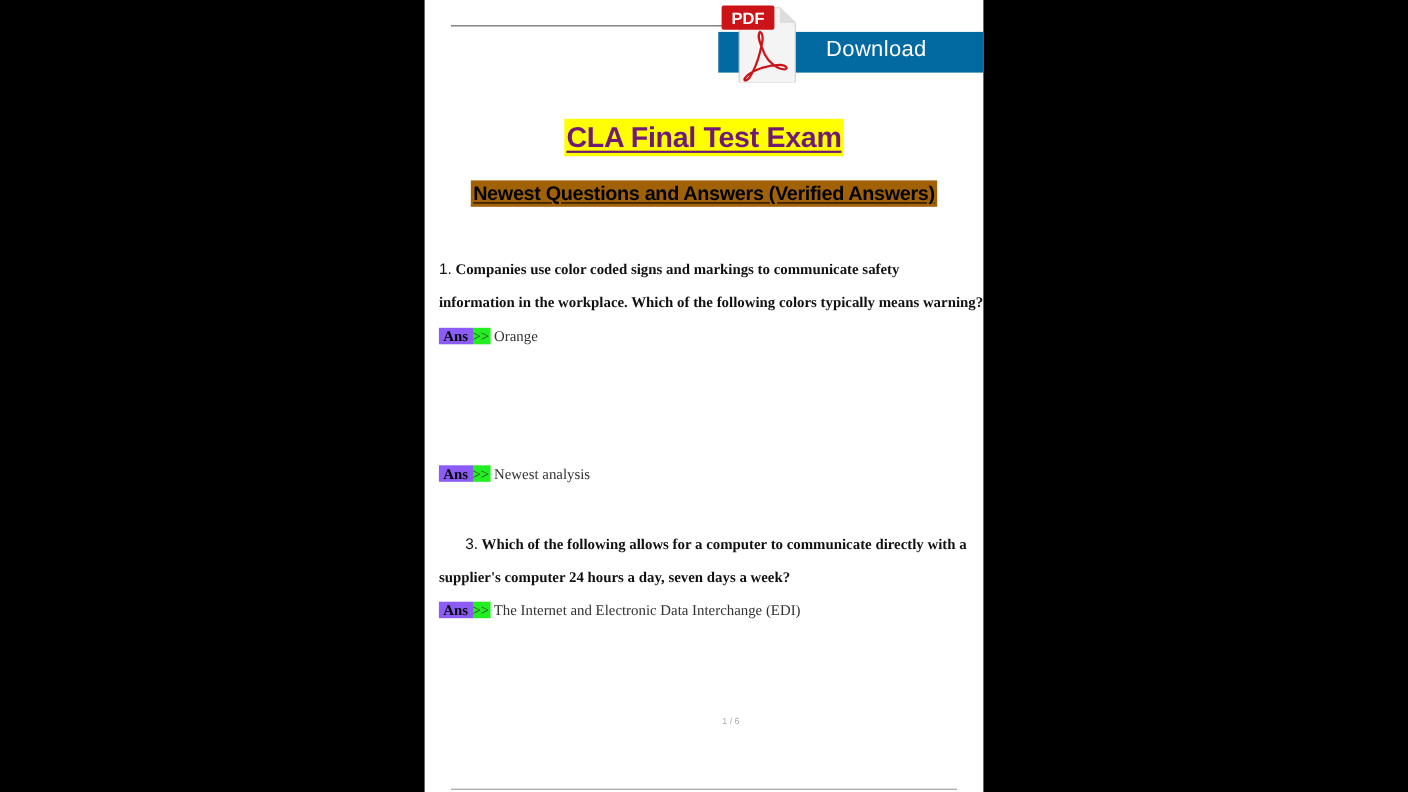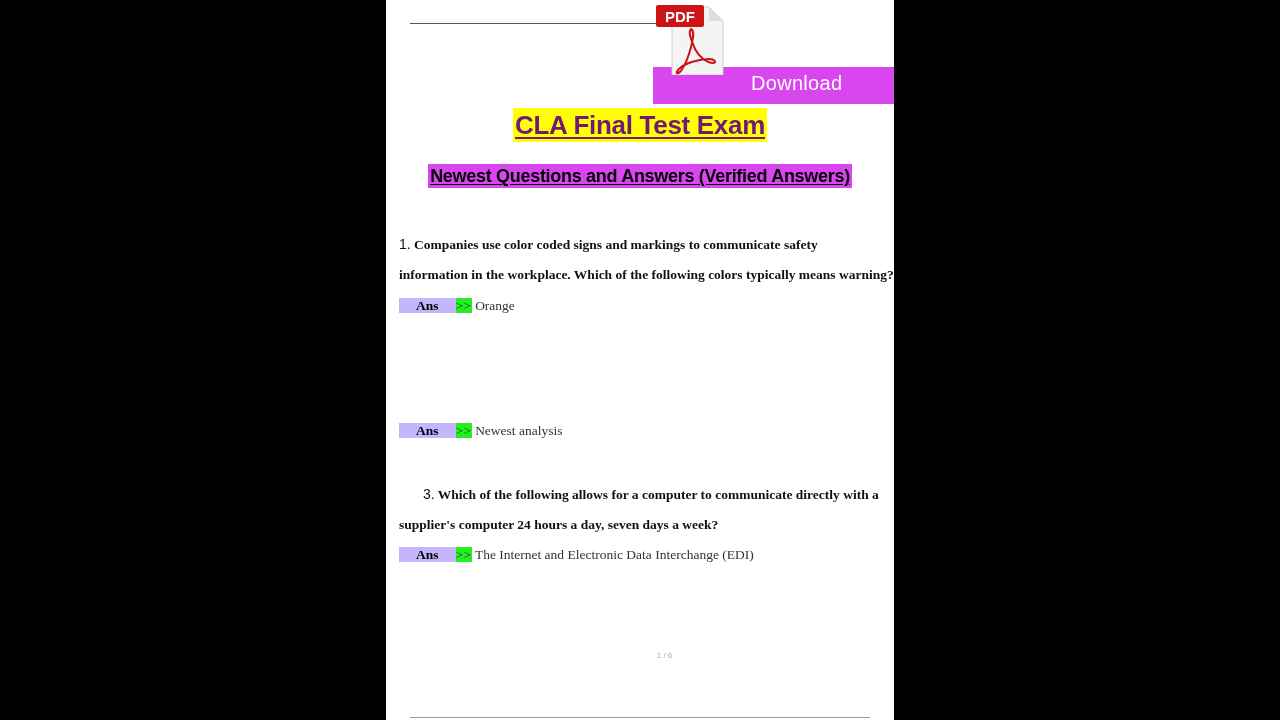--- a/index.html
+++ b/index.html
@@ -35,23 +35,22 @@
       height: 1px;
       background: #999999;
     }
     
     .download-banner {
       position: absolute;
       left: 267px;
       top: 29px;
       width: 274px;
       height: 37px;
-      background: #d946ef;
+      background: #0369a1;
       cursor: pointer;
-      margin-top: 38px;
     }
     .download-label {
       position: absolute;
       left: 98px;
       top: 5px;
       font-family: "Liberation Sans", sans-serif;
       font-size: 20px;
       color: #ffffff;
       letter-spacing: 0.3px;
     }
@@ -86,21 +85,21 @@
       text-decoration-thickness: 2px;
       text-underline-offset: 3px;
       color: #701a75;
       padding: 0 2px;
       line-height: 34px;
       letter-spacing: -0.3px;
       text-align: right;
     }
     .subtitle {
       display: inline-block;
-      background: #d946ef;
+      background: #a16207;
       font-family: "Liberation Sans", sans-serif;
       font-weight: bold;
       font-size: 18px;
       text-decoration: underline;
       text-underline-offset: 2px;
       color: #000000;
       padding: 0 2px;
       line-height: 24px;
       letter-spacing: -0.3px;
     }
@@ -120,24 +119,24 @@
     }
     .ans-line {
       position: absolute;
       left: 13px;
       font-family: "Liberation Serif", serif;
       font-size: 13.5px;
       color: #333333;
       white-space: nowrap;
     }
     .ans-tag {
-      background: #c4b5fd;
+      background: #8b5cf6;
       color: #000000;
       font-weight: bold;
-      padding: 0 17px;
+      padding: 0 4px;
     }
     .ans-arrows {
       background: #22ee22;
       color: #333333;
       padding-right: 1px;
     }
     .page-number {
       position: absolute;
       left: 0;
       width: 557px;

